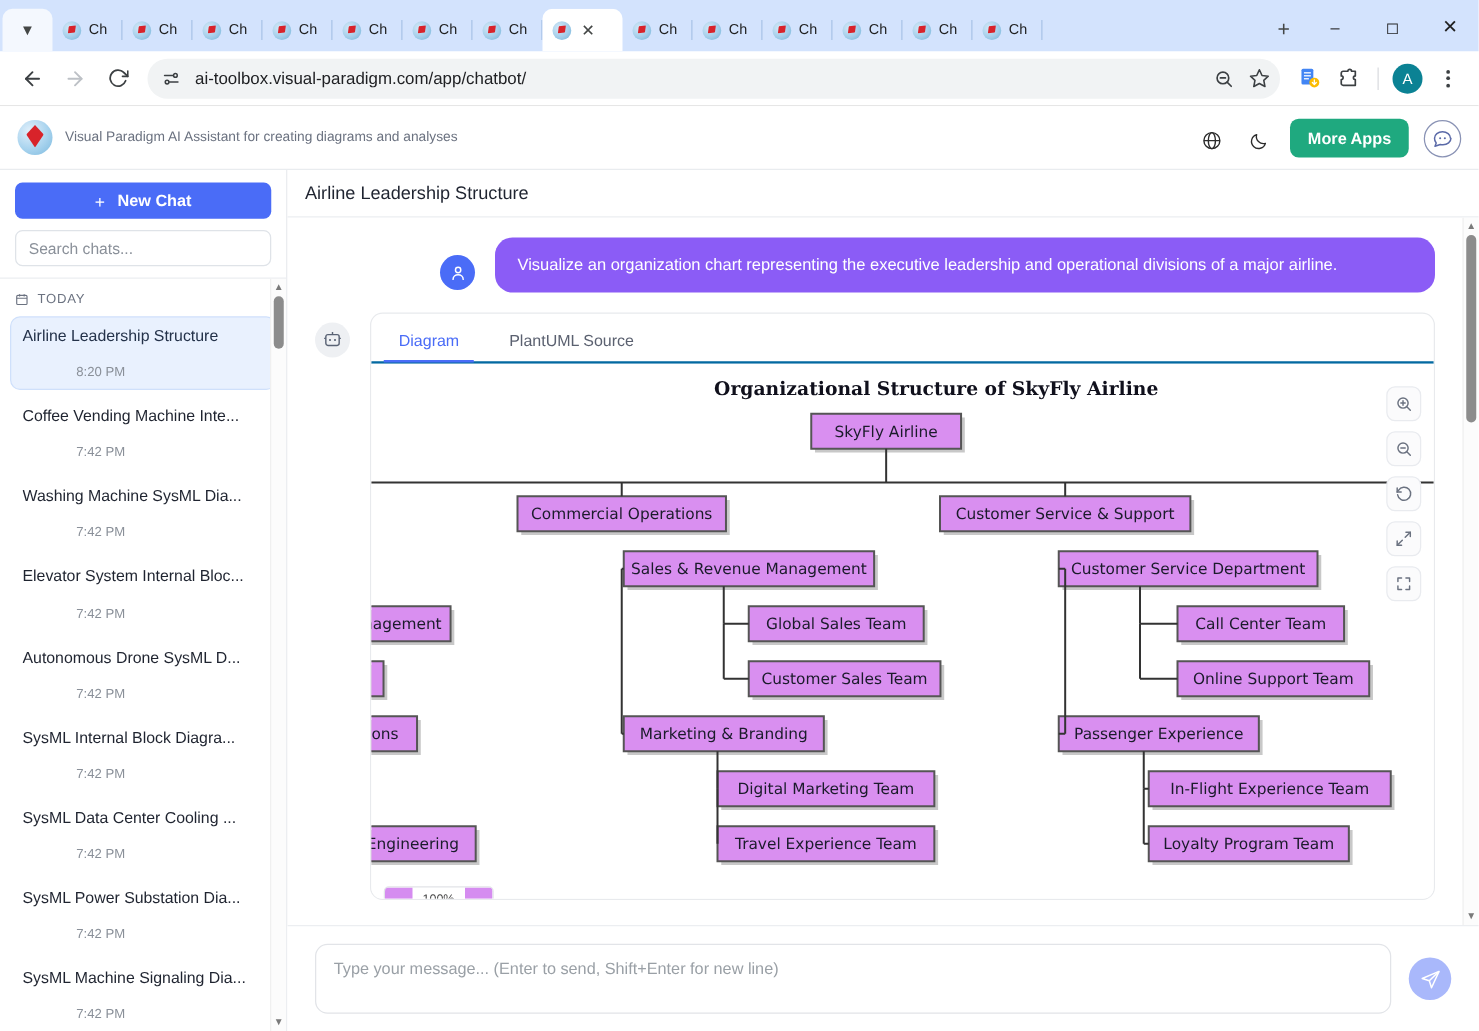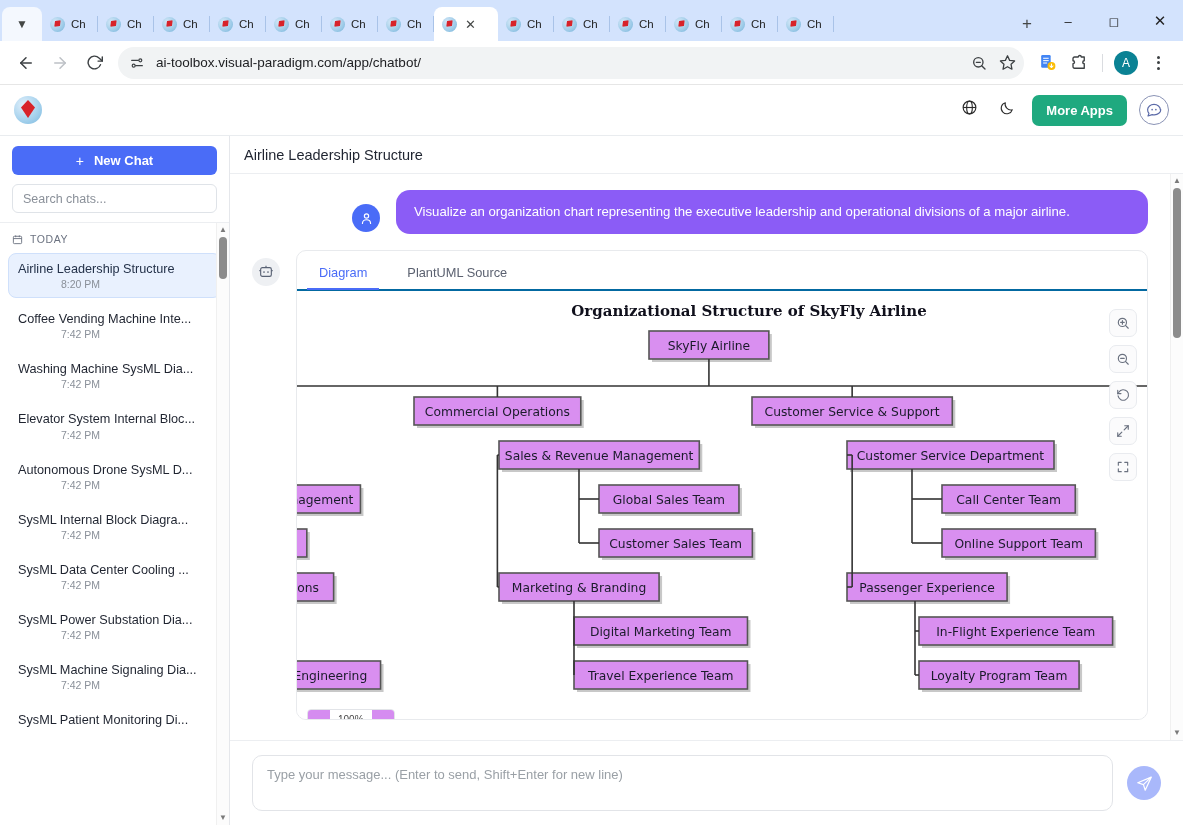--- a/index.html
+++ b/index.html
@@ -126,21 +126,21 @@
     position: relative; flex: none;
   }
   .app-logo::after {
     content: ""; position: absolute; left: 7px; top: 4px;
     width: 14px; height: 18px; background: #d8232a;
     clip-path: polygon(50% 0, 100% 42%, 50% 100%, 0 42%);
   }
   .app-title-block { display: flex; flex-direction: column; gap: 1px; }
   .app-title { font-size: 14px; font-weight: 700; color: #1a1a2e; line-height: 1.15; }
   .app-sub { font-size: 11px; color: #6b7280; line-height: 1.15; }
-  .header-right { margin-left: auto; display: flex; align-items: flex-start; gap: 12px; }
+  .header-right { margin-left: auto; display: flex; align-items: flex-end; gap: 12px; }
   .hdr-icon-btn {
     width: 26px; height: 26px;
     display: flex; align-items: center; justify-content: center;
     color: #2b2b2b;
   }
   .more-apps-btn {
     background: #1fa97f; color: #fff;
     font-size: 13px; font-weight: 700;
     padding: 8px 14px; border-radius: 7px;
     border: none; white-space: nowrap;
@@ -192,21 +192,21 @@
     font-size: 10.5px; color: #6b7280; letter-spacing: .6px;
     padding: 4px 4px 8px 4px; font-weight: 400;
   }
   .chat-item {
     padding: 7px 9px; border-radius: 8px; margin-bottom: 5px;
     border: 1px solid transparent;
   }
   .chat-item.active { background: #e9f1fe; border-color: #cfe0fb; }
   .chat-item-title { font-size: 12.7px; color: #1f2430; line-height: 1.35; white-space: nowrap; overflow: hidden; }
   .chat-item.active .chat-item-title { color: #24324a; }
-  .chat-item-time { font-size: 10.5px; color: #8a9099; margin-top: 0; padding-left: 43px; }
+  .chat-item-time { font-size: 10.5px; color: #8a9099; margin-top: 14px; padding-left: 43px; }
 
   
   .vscroll {
     position: absolute; top: 0; right: 0; width: 13px; height: 100%;
     background: #fcfcfc; border-left: 1px solid #f0f0f0;
     display: flex; flex-direction: column; align-items: center;
   }
   .vscroll .arrow { font-size: 8px; color: #7a7a7a; line-height: 1; padding: 3px 0; }
   .vscroll .arrow.bottom { margin-top: auto; }
   .vscroll .thumb {
@@ -438,20 +438,21 @@
         <i></i>
         <i></i>
         <i></i>
       </span>
   </div>
 </div>
 
 <div class="app-header">
   <div class="app-logo"></div>
   <div class="app-title-block">
+    <div class="app-sub">Visual Paradigm AI Assistant for creating diagrams and analyses</div>
   </div>
   <div class="header-right">
     <div class="hdr-icon-btn">
       <svg width="17" height="17" viewBox="0 0 24 24" fill="none" stroke="#2b2b2b" stroke-width="1.6">
           <circle cx="12" cy="12" r="9"></circle>
           <ellipse cx="12" cy="12" rx="4" ry="9"></ellipse>
           <line x1="3" y1="12" x2="21" y2="12"></line>
         </svg>
     </div>
     <div class="hdr-icon-btn">

